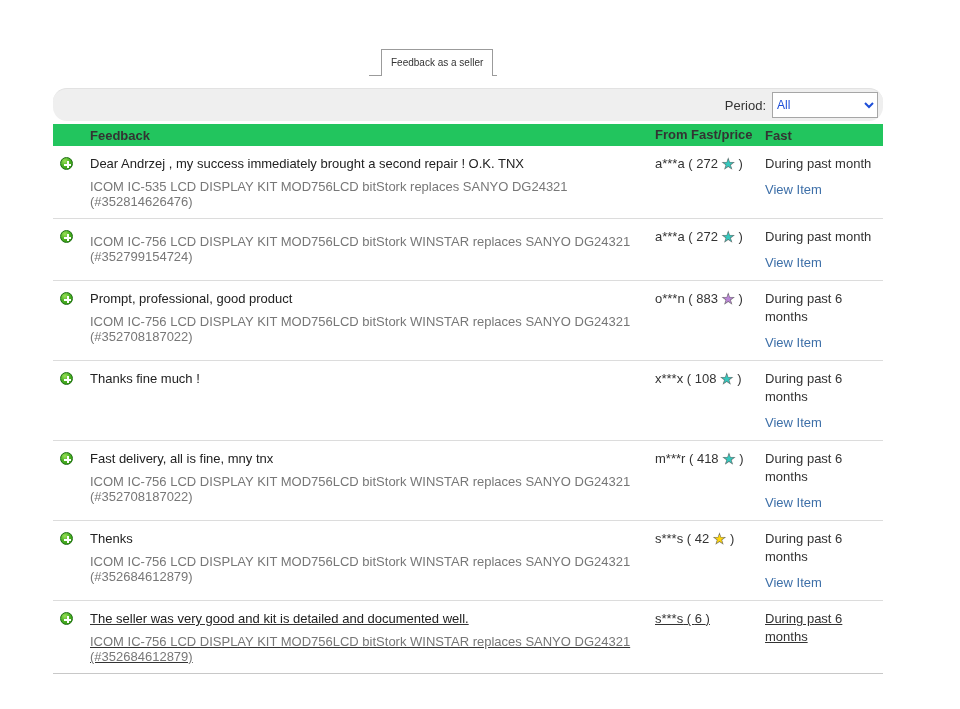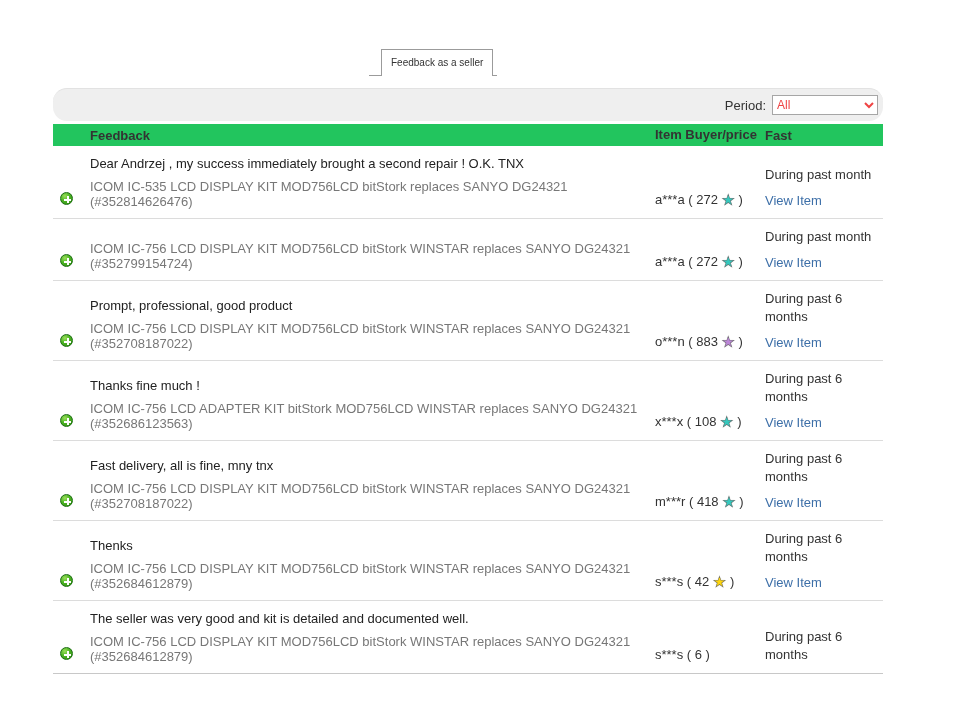--- a/index.html
+++ b/index.html
@@ -16,35 +16,35 @@
   .tab::after { content:""; position:absolute; right:-5px; bottom:0; width:5px; height:0;
     border-bottom:1px solid #9b9b9b; }
 
   
   #panel { position:absolute; left:53px; top:88px; width:830px; }
 
   .period-bar { height:33px; background:#efefef; border-top:1px solid #e2e2e2;
     display:flex; align-items:center; justify-content:flex-end; padding-right:5px;
     margin-bottom:3px;border-radius:14px; }
   .period-label { font-size:13px; color:#333; margin-right:6px; }
-  .period-select { width:106px; height:20px; font-size:12px;
+  .period-select { width:106px; height:26px; font-size:12px;
     font-family:"Liberation Sans","DejaVu Sans",sans-serif;
-    border:1px solid #a6a6a6; background:#fff; color:#ef4444; }
+    border:1px solid #a6a6a6; background:#fff; color:#1d4ed8; }
 
   .header-row { height:22px; background:#22c55e; display:flex; align-items:center;
     font-size:13px; font-weight:bold; color:#333; }
 
   .col-icon { width:35px; flex:0 0 35px; padding-left:7px; }
   .col-feedback { width:567px; flex:0 0 567px; padding-left:2px; }
   .col-buyer { width:110px; flex:0 0 110px; }
   .col-when { flex:1 1 auto; }
 
-  .row { display:flex; align-items:flex-end; padding-top:9px; padding-bottom:9px;
+  .row { display:flex; align-items:flex-start; padding-top:9px; padding-bottom:9px;
     border-bottom:1px solid #dcdcdc; }
-  .row:last-child { border-bottom:1px solid #c8c8c8; }
+  .row:last-child { border-bottom:1px solid #c8c8c8;text-decoration:underline; }
 
   .plus-icon { display:inline-block; width:13px; height:13px; margin-top:2px;
     border-radius:50%; position:relative;
     background:radial-gradient(circle at 35% 28%, #9be05a 0%, #4db324 45%, #2c8c0d 100%);
     border:1px solid #1d6e14; }
   .plus-icon::before { content:""; position:absolute; left:3px; top:5.5px; width:7px; height:2px; background:#fff; }
   .plus-icon::after  { content:""; position:absolute; left:5.5px; top:3px; width:2px; height:7px; background:#fff; }
 
   .comment { font-size:13px; color:#222; line-height:18px; }
   .item { margin-top:6px; font-size:13px; color:#777; line-height:15px; }
@@ -71,21 +71,21 @@
     <div class="period-bar">
       <span class="period-label">Period:</span>
       <select class="period-select">
         <option>All</option>
       </select>
     </div>
 
     <div class="header-row">
       <div class="col-icon"></div>
       <div class="col-feedback">Feedback</div>
-      <div class="col-buyer">Item Buyer/price</div>
+      <div class="col-buyer">From Fast/price</div>
       <div class="col-when">Fast</div>
     </div>
 
     <div id="rows">
   <div class="row">
     <div class="col-icon">
       <span class="plus-icon"></span>
     </div>
     <div class="col-feedback">
       <div class="comment">Dear Andrzej , my success immediately brought a second repair ! O.K. TNX</div>
@@ -140,24 +140,20 @@
       <a class="view-item">View Item</a>
     </div>
   </div>
 
   <div class="row">
     <div class="col-icon">
       <span class="plus-icon"></span>
     </div>
     <div class="col-feedback">
       <div class="comment">Thanks fine much !</div>
-      <div class="item">
-              <div>ICOM IC-756 LCD ADAPTER KIT bitStork MOD756LCD WINSTAR replaces SANYO DG24321</div>
-              <div>(#352686123563)</div>
-            </div>
     </div>
     <div class="col-buyer">
       <span>x***x</span><span> ( </span><span>108</span> <span class="star" style="color: rgb(53, 200, 189);">★</span><span> )</span>
     </div>
     <div class="col-when">
       <div class="when-text">During past 6 months</div>
       <a class="view-item">View Item</a>
     </div>
   </div>
 

